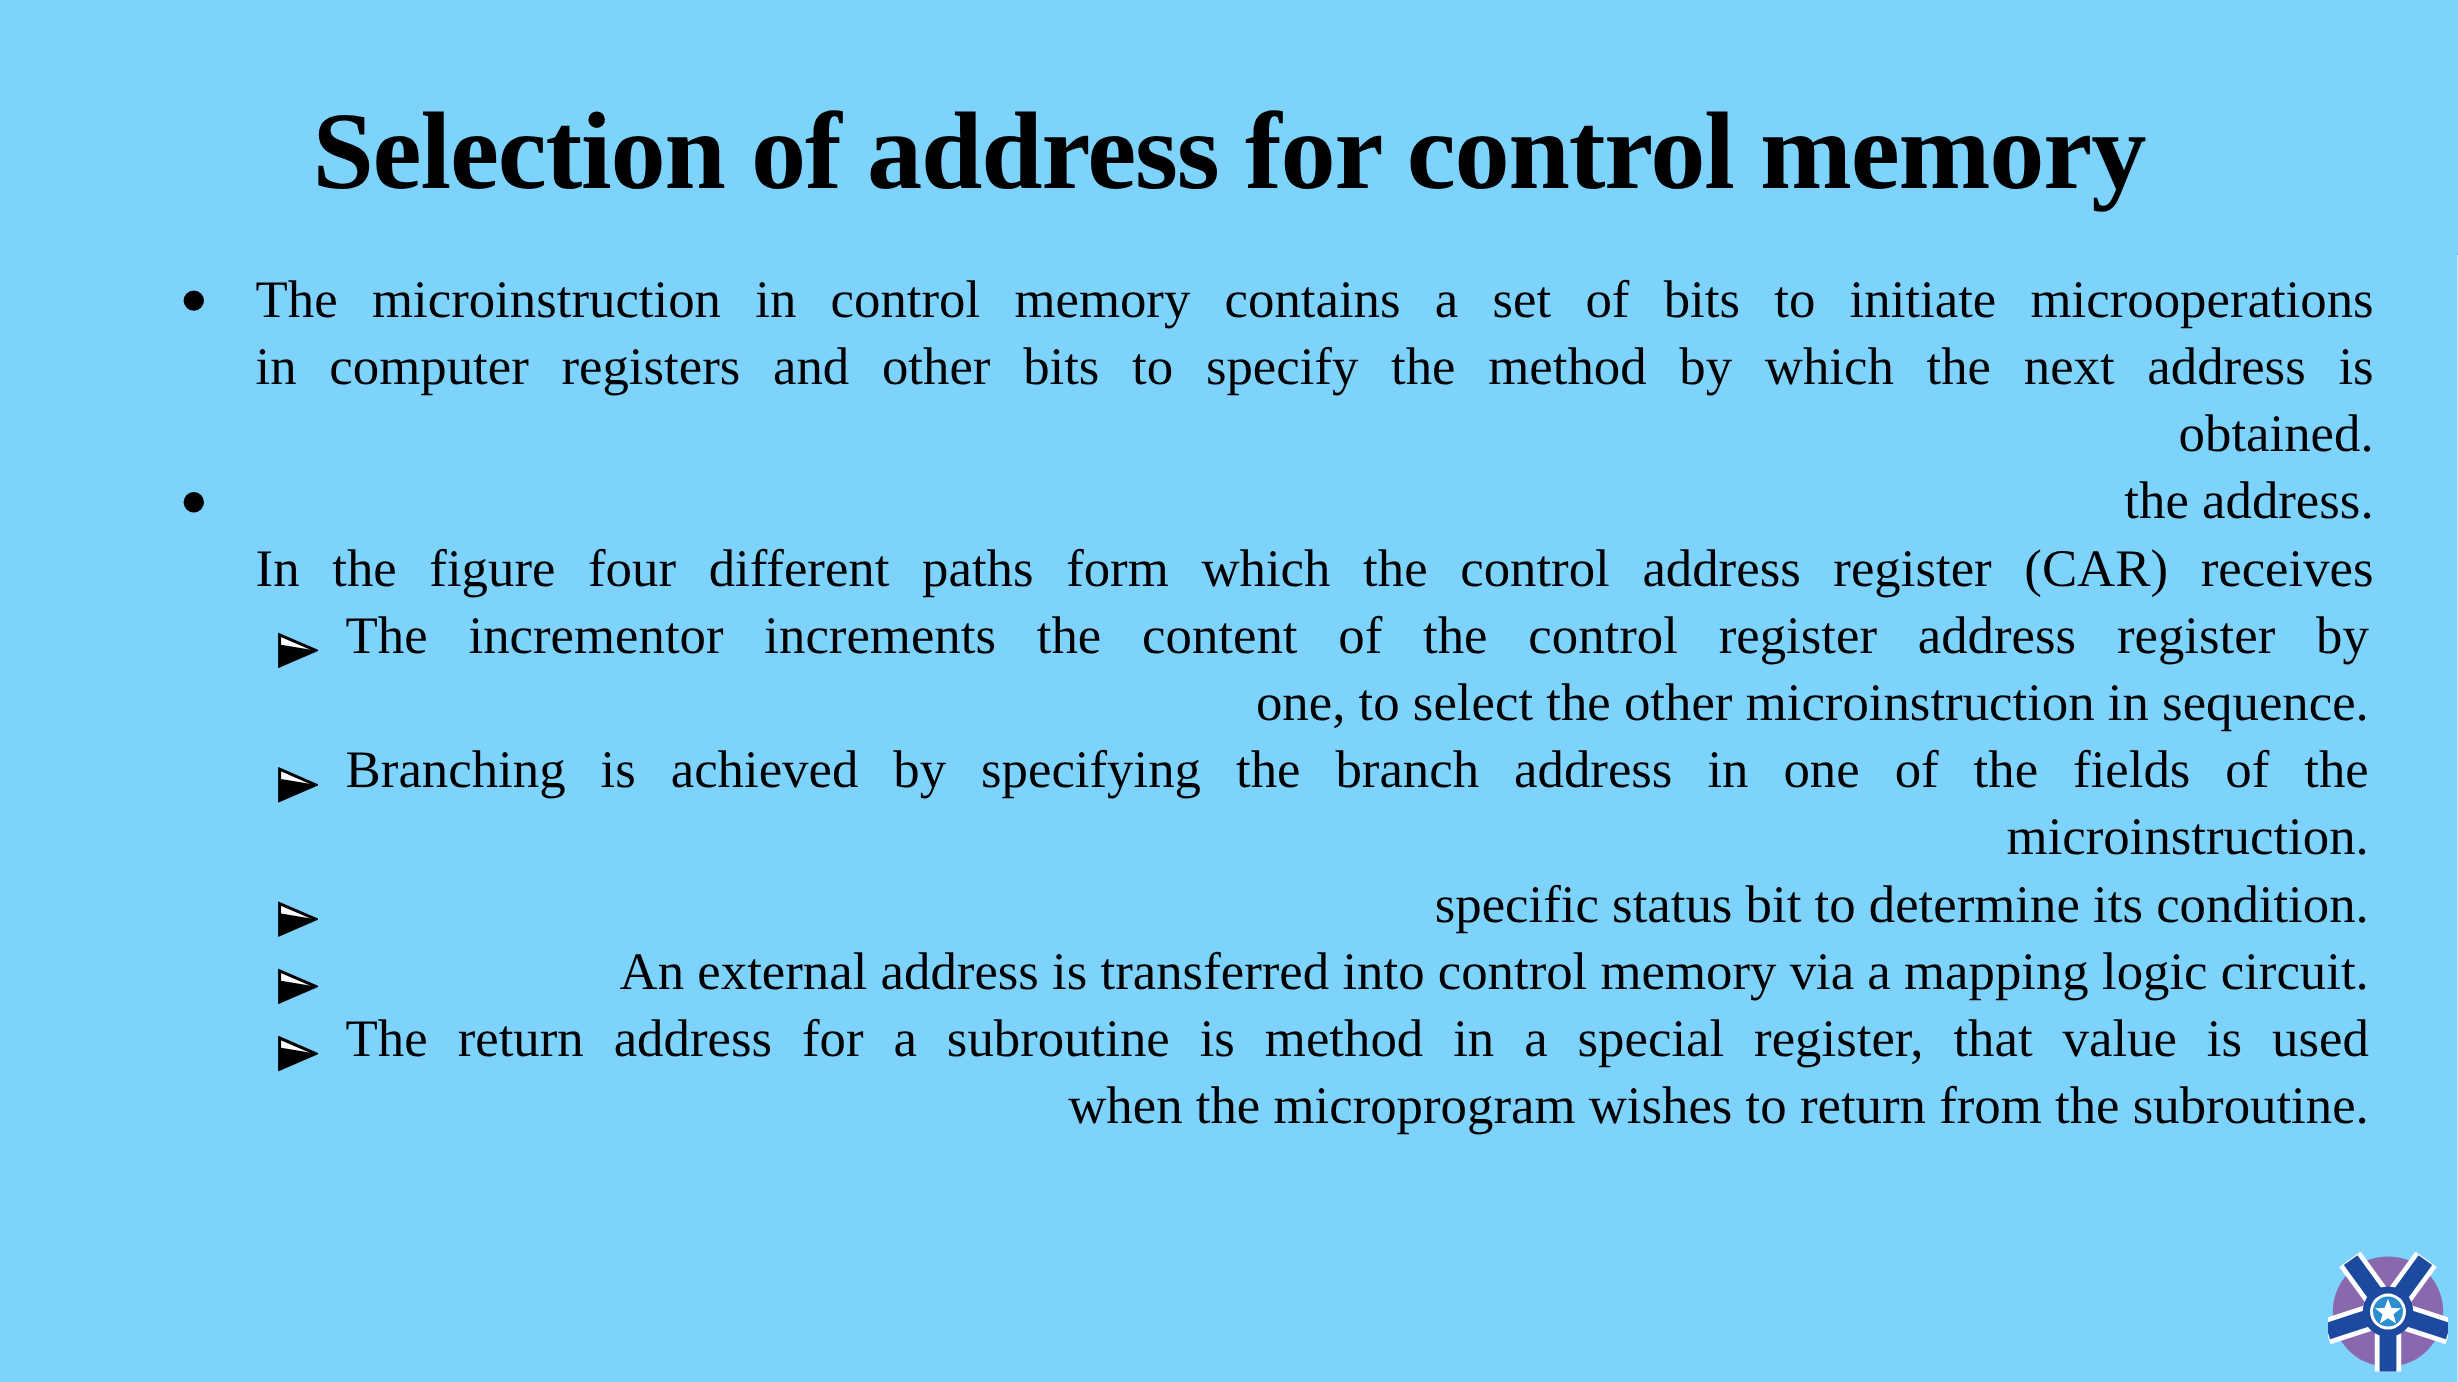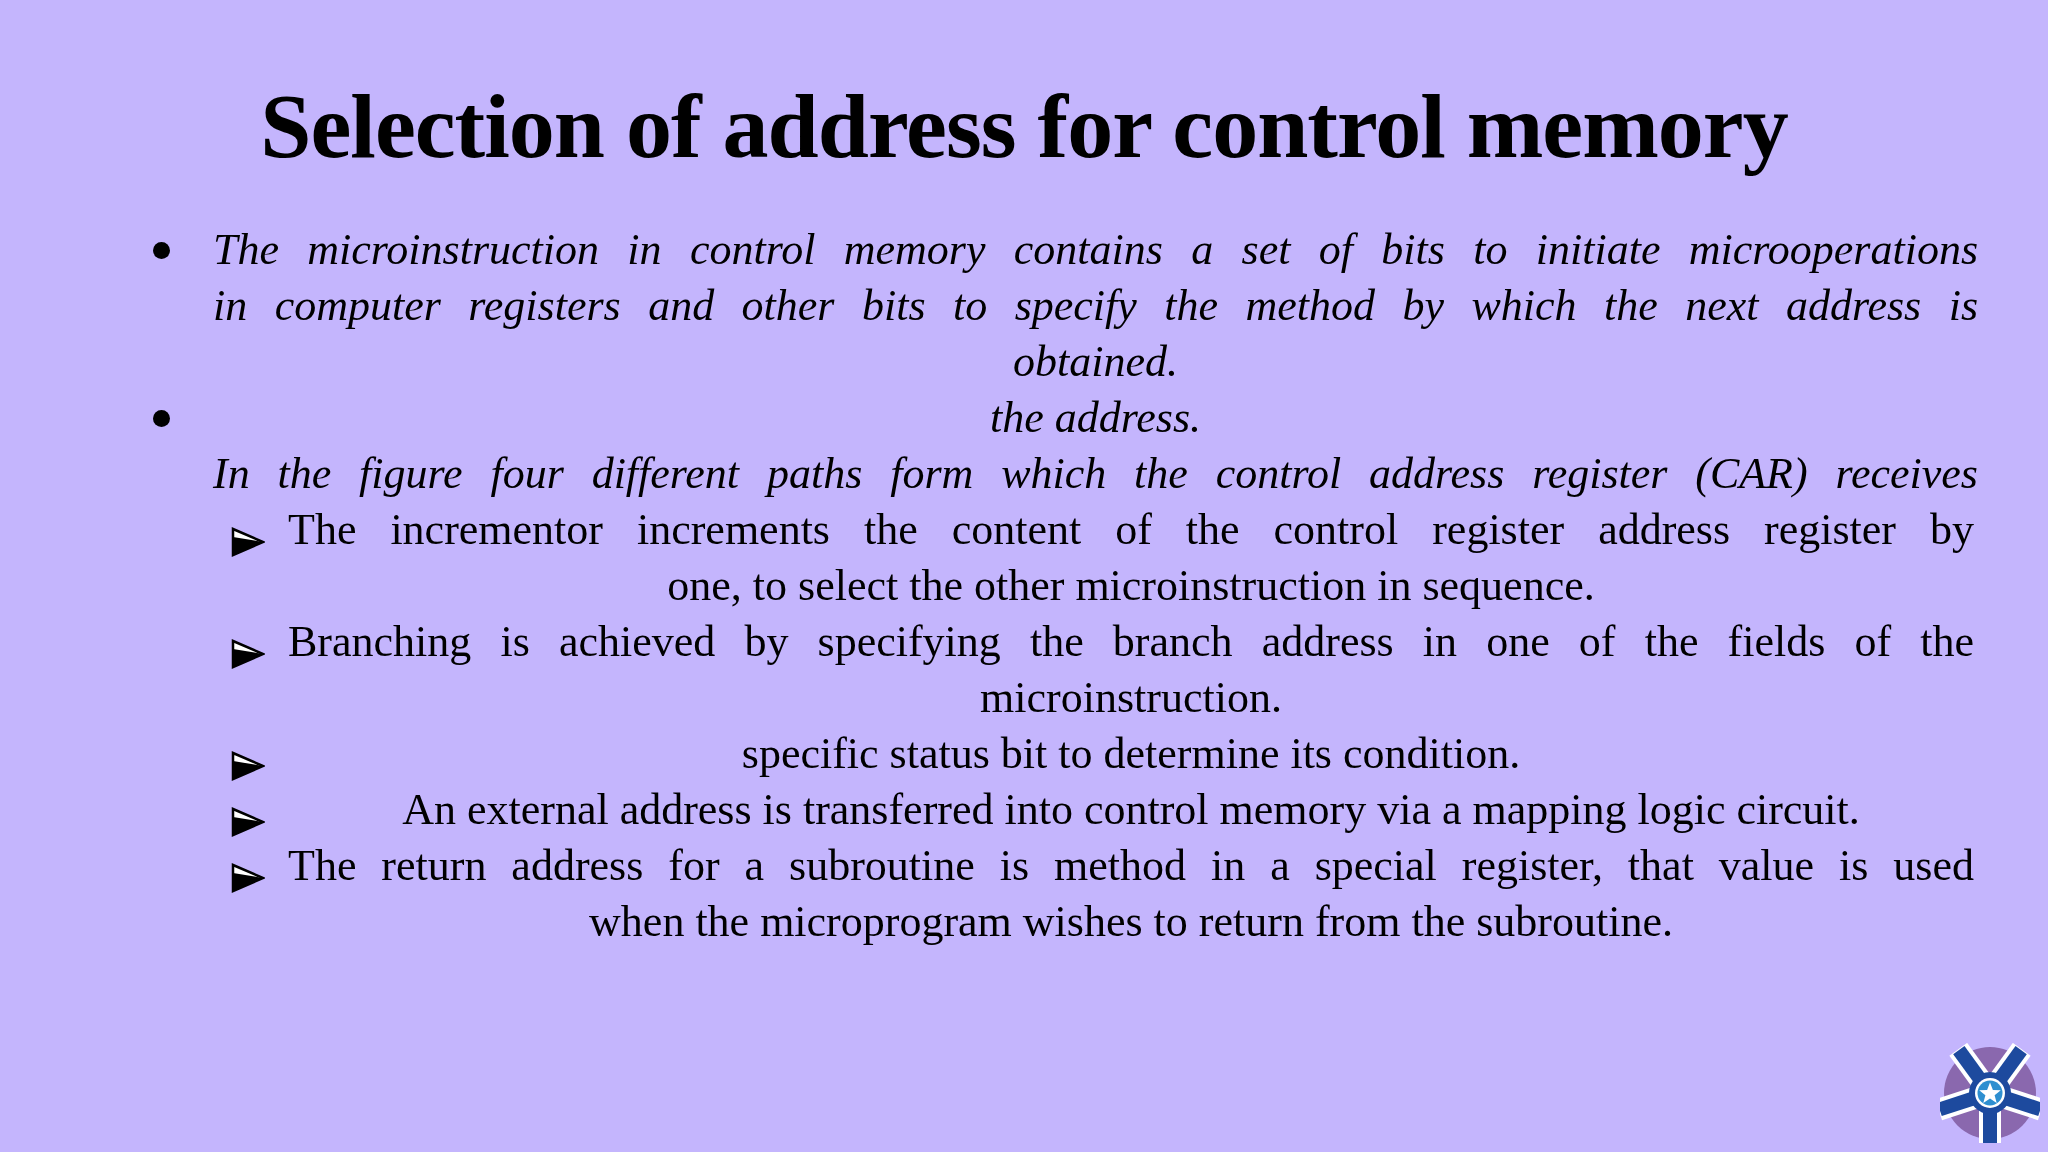--- a/index.html
+++ b/index.html
@@ -1,20 +1,20 @@
 <!DOCTYPE html>
 <html><head>
 <meta charset="utf-8">
 <style>
   html, body { margin: 0; padding: 0; background: #ffffff; }
   .slide {
     position: relative;
     width: 2048px;
     height: 1152px;
-    background: #c4b5fd;
+    background: #7dd3fc;
     color: #000000;
     font-family: "Liberation Serif", serif;
     overflow: hidden;
   }
   .title {
     margin: 66px 40px 0 40px;
     text-align: center;
     font-size: 92px;
     line-height: 120px;
     font-weight: bold;
@@ -24,23 +24,23 @@
     position: absolute;
     top: 222px;
     left: 0;
     right: 0;
   }
   .para {
     position: relative;
     font-size: 44px;
     line-height: 56px;
   }
-  .para.level1 { padding-left: 213px; padding-right: 70px; font-style: italic; }
+  .para.level1 { padding-left: 213px; padding-right: 70px; }
   .para.level2 { padding-left: 288px; padding-right: 74px; }
-  .line { text-align: center; }
+  .line { text-align: right; }
   .line.just { text-align: justify; text-align-last: justify; }
   .marker { position: absolute; }
   .marker.dot {
     left: 153px;
     top: 20px;
     width: 17px;
     height: 17px;
     border-radius: 50%;
     background: #000000;
   }

